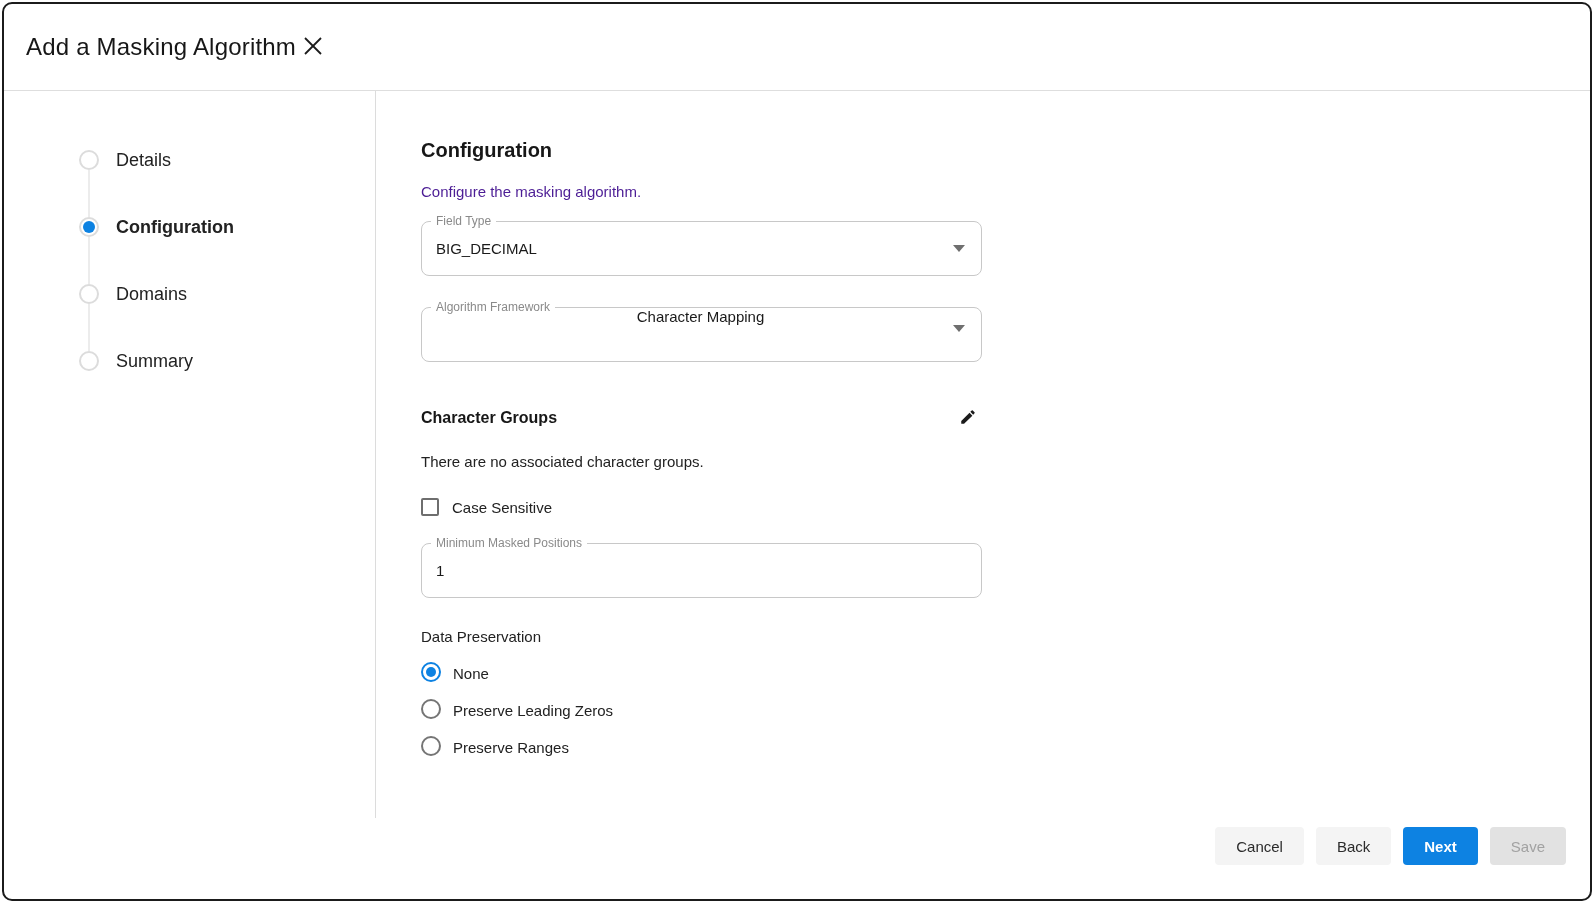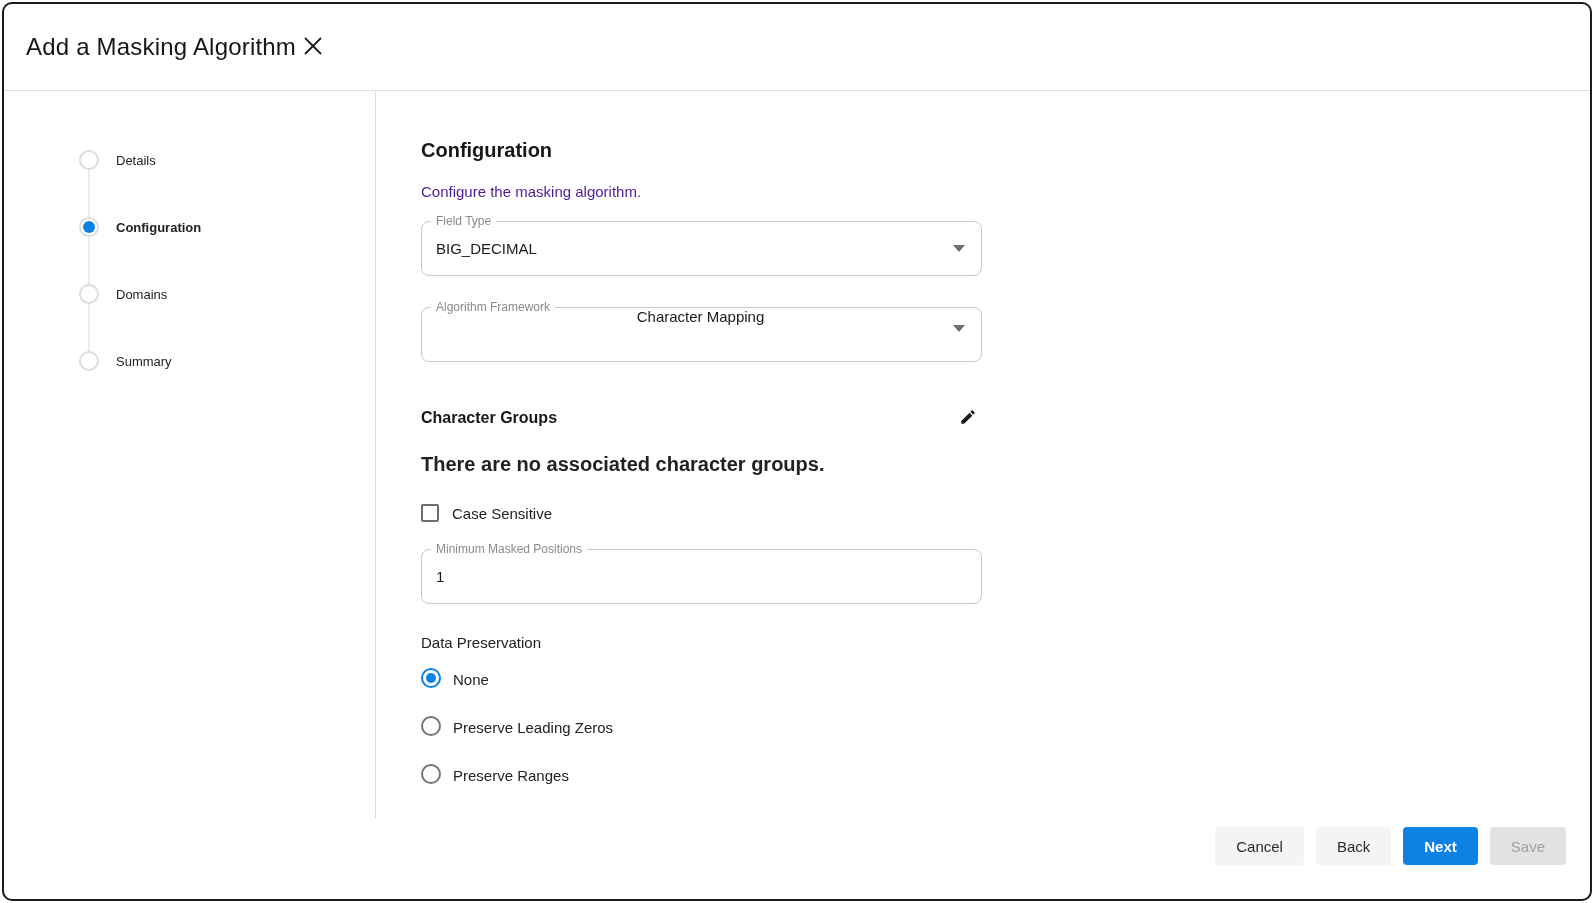--- a/index.html
+++ b/index.html
@@ -72,21 +72,21 @@
   }
   .step-circle .dot {
     width: 12px; height: 12px;
     border-radius: 50%;
     background: #0d82e2;
     display: none;
   }
   .step-row.active .step-circle .dot { display: block; }
   .step-label {
     margin-left: 17px;
-    font-size: 13px;
+    font-size: 18px;
     color: #222;
   }
   .step-row.active .step-label { font-weight: bold; }
   .step-connector {
     width: 2px;
     height: 47px;
     background: #ececec;
     margin-left: 9px;
   }
   
@@ -153,23 +153,22 @@
   }
   .edit-btn {
     background: transparent;
     border: none;
     width: 28px; height: 28px;
     display: flex; align-items: center; justify-content: center;
     cursor: pointer;
   }
   .empty-text {
     margin-top: 21px;
-    font-size: 20px;
-    color: #222;
-    font-weight: bold;
+    font-size: 15px;
+    color: #222;
   }
   .check-row {
     margin-top: 28px;
     display: flex;
     align-items: center;
     cursor: pointer;
   }
   .checkbox {
     width: 18px; height: 18px;
     border: 2px solid #6e6e6e;
@@ -185,21 +184,21 @@
     margin-top: 30px;
     font-size: 15px;
     color: #222;
   }
   .radio-row {
     margin-top: 17px;
     display: flex;
     align-items: flex-end;
     cursor: pointer;
   }
-  .radio-row + .radio-row { margin-top: 28px; }
+  .radio-row + .radio-row { margin-top: 17px; }
   .radio {
     width: 20px; height: 20px;
     border-radius: 50%;
     border: 2px solid #757575;
     background: #fff;
     display: flex; align-items: center; justify-content: center;
   }
   .radio-row.selected .radio { border-color: #0d82e2; }
   .radio .rdot {
     width: 10px; height: 10px;

